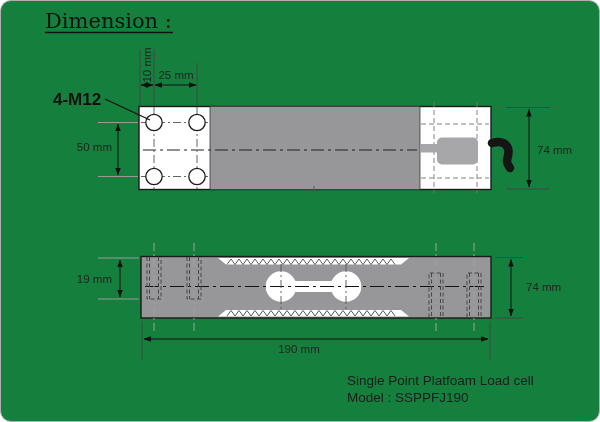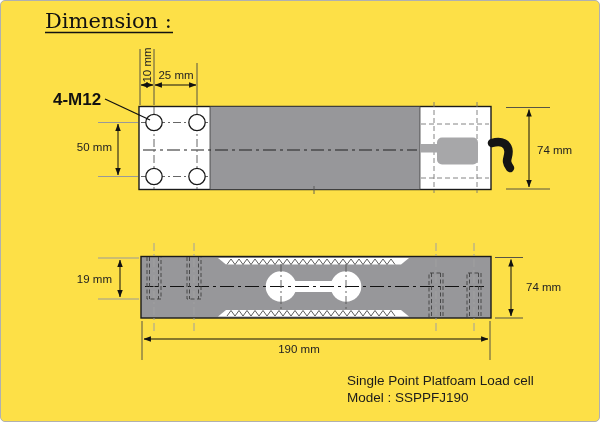--- a/index.html
+++ b/index.html
@@ -1,21 +1,21 @@
 <!DOCTYPE html>
 <html><head>
 <meta charset="utf-8">
 <style>
   html,body{margin:0;padding:0;background:#ffffff;}
   #page{
     position:relative;
     width:598px;height:420px;
     border:1px solid #b0b0b0;
-    border-radius:5px;
-    background:#fde047;
+    border-radius:11px;
+    background:#15803d;
     overflow:hidden;
     font-family:"Liberation Sans", sans-serif;
   }
   svg{position:absolute;left:0;top:0;}
   text{fill:#161616;}
   .dim-label{font-family:"Liberation Sans",sans-serif;font-size:11.5px;fill:#222;}
   .title-text{font-family:"DejaVu Serif","Liberation Serif",serif;font-size:21px;fill:#111;}
   .bold-label{font-family:"Liberation Sans",sans-serif;font-size:17px;font-weight:bold;fill:#111;}
   .footer-text{font-family:"Liberation Sans",sans-serif;font-size:13.5px;fill:#1c1c1c;}
   .dimline{stroke:#111;stroke-width:1;}

